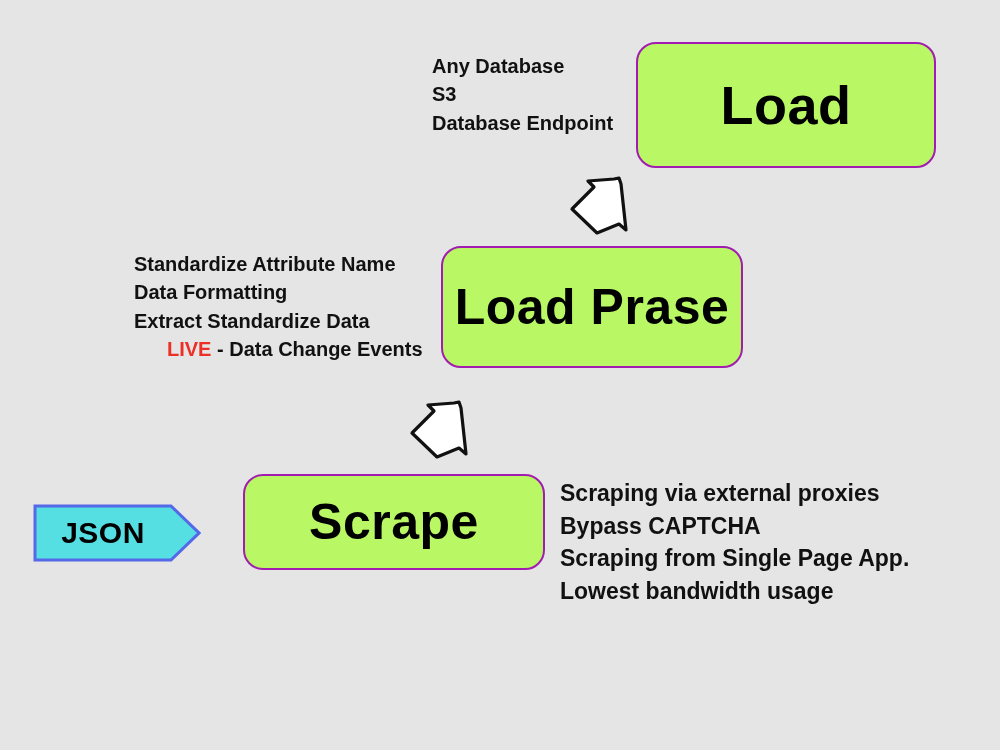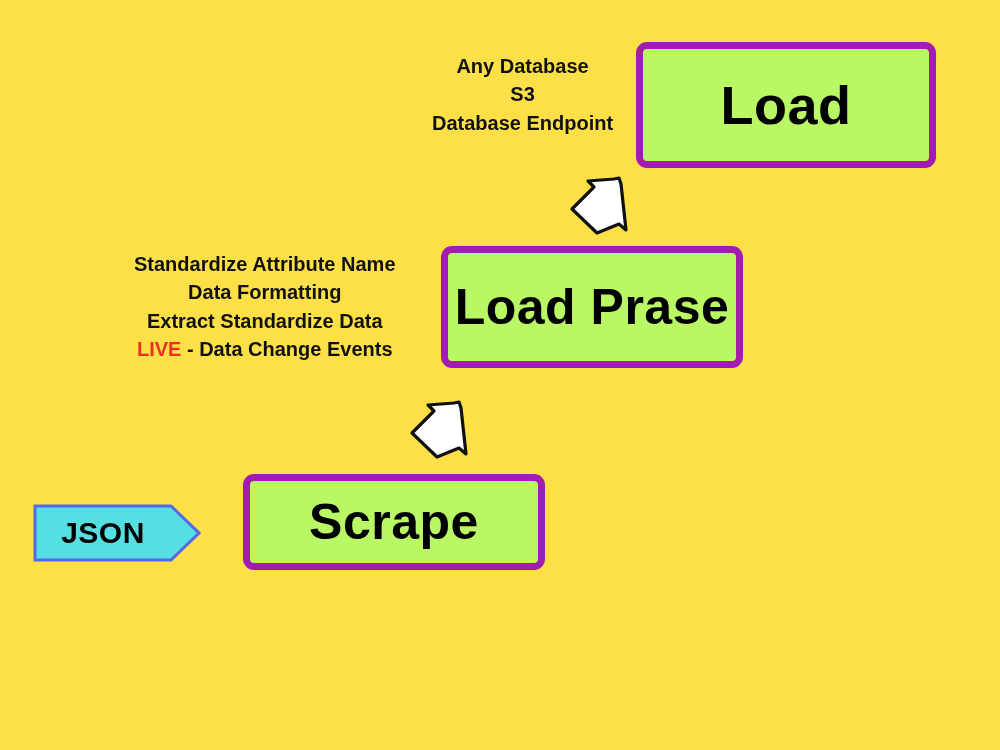--- a/index.html
+++ b/index.html
@@ -7,32 +7,31 @@
     padding: 0;
     background: #ffffff;
   }
   body {
     font-family: "Liberation Sans", sans-serif;
   }
   #canvas {
     position: relative;
     width: 1000px;
     height: 750px;
-    background: #fde047;
+    background: #e5e5e5;
     overflow: hidden;
-    text-align: center;
   }
 
   
   .proc-box {
     position: absolute;
     box-sizing: border-box;
     background: #b9f864;
-    border: 7px solid #a21caf;
-    border-radius: 11px;
+    border: 2px solid #a21caf;
+    border-radius: 20px;
     display: flex;
     align-items: center;
     justify-content: center;
   }
   .proc-label {
     font-family: "Liberation Sans", sans-serif;
     font-weight: bold;
     color: #000000;
     letter-spacing: 0.5px;
     white-space: nowrap;
@@ -65,21 +64,21 @@
   #note-parse {
     left: 134px;
     top: 250px;
     font-size: 20px;
   }
   #note-scrape {
     left: 560px;
     top: 477px;
     font-size: 23px;
   }
-  .live-tag { color: #ee2f26; }
+  .live-tag { color: #ee2f26; margin-left: 33px; }
 
   
   #start-shape {
     position: absolute;
     left: 33px;
     top: 504px;
     width: 168px;
     height: 58px;
   }
   #start-shape svg { display: block; }
@@ -148,14 +147,20 @@
     <svg width="168" height="58" viewBox="0 0 168 58">
       <path d="M 2 2 L 138 2 L 166 29 L 138 56 L 2 56 Z" fill="#55dfe3" stroke="#5468e8" stroke-width="3"></path>
     </svg>
   </div>
   <div id="start-label">JSON</div>
 
   <div class="proc-box" id="box-scrape">
     <span class="proc-label">Scrape</span>
   </div>
 
+  <div class="note" id="note-scrape">
+    <span class="note-line">Scraping via external proxies</span>
+    <span class="note-line">Bypass CAPTCHA</span>
+    <span class="note-line">Scraping from Single Page App.</span>
+    <span class="note-line">Lowest bandwidth usage</span>
+  </div>
 
 </div>
 
 </body></html>

